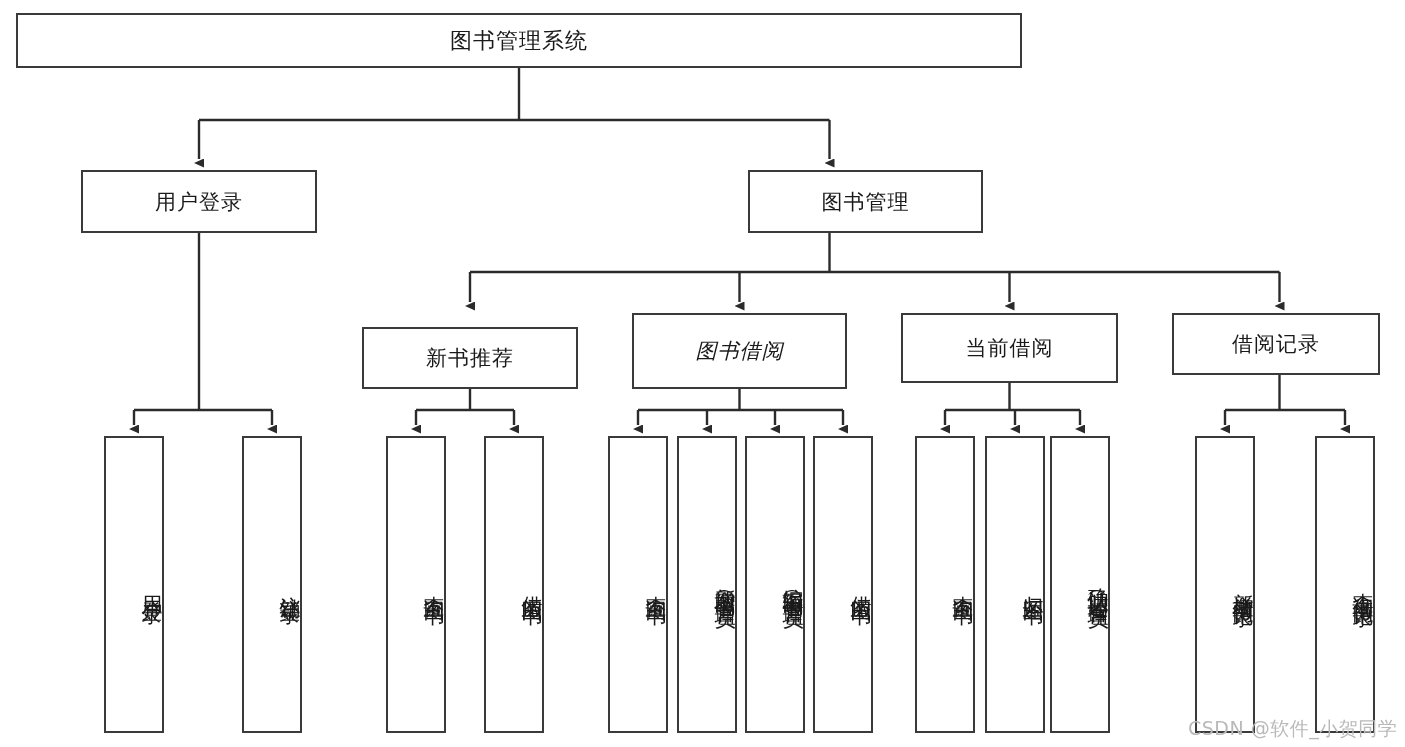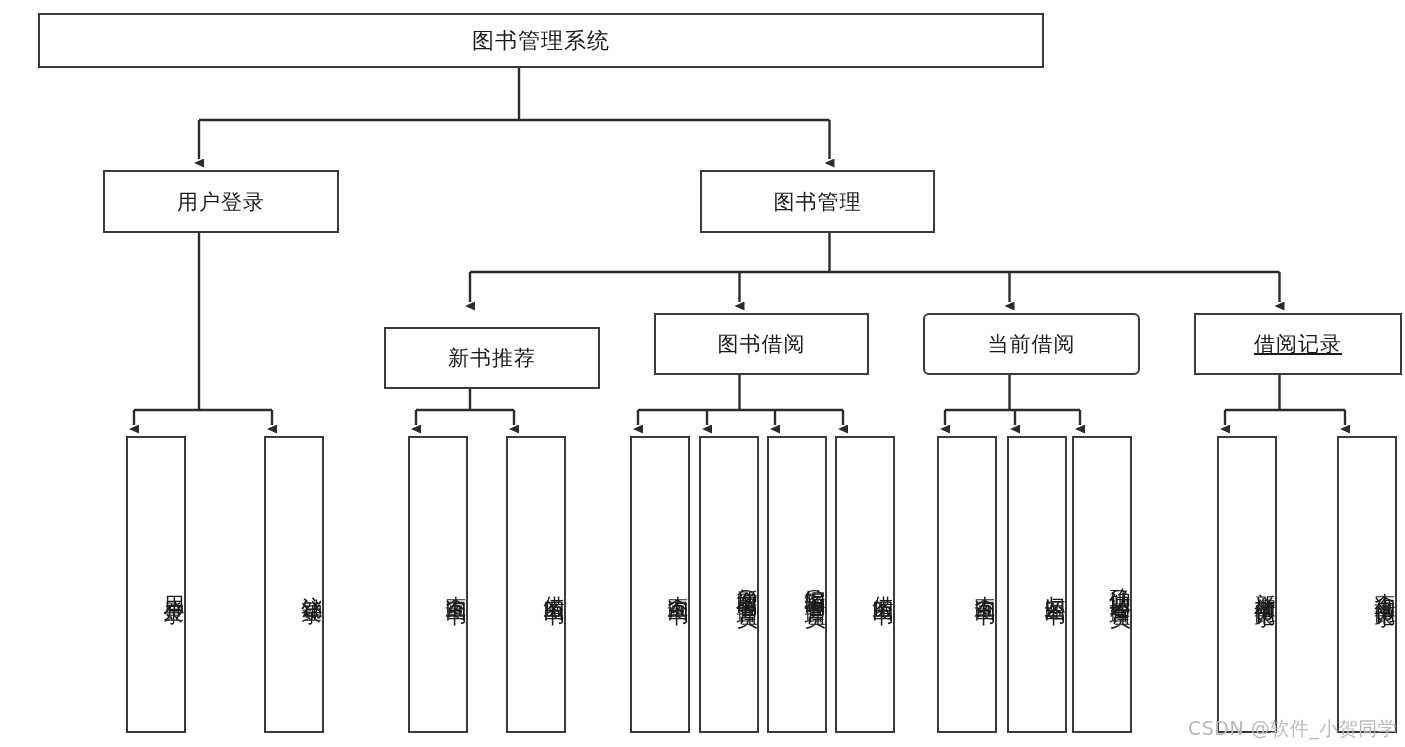--- a/index.html
+++ b/index.html
@@ -28,21 +28,20 @@
   }
   .node {
     position: absolute;
     box-sizing: border-box;
     background: #ffffff;
     border: 2px solid #3a3a3a;
     display: flex;
     align-items: center;
     justify-content: center;
     color: #1a1a1a;
-    margin-left: 22px;
   }
   .node.h {
     font-size: 21px;
     letter-spacing: 1px;
   }
   .node.root {
     font-size: 22px;
     letter-spacing: 1px;
   }
   .node.leaf {
@@ -118,34 +117,34 @@
       </g>
   </svg>
 
   <div class="node root" style="left: 16px; top: 13px; width: 1006px; height: 55px;">
     <span>图书管理系统</span>
   </div>
 
   <div class="node h" style="left: 81px; top: 170px; width: 236px; height: 63px;">
     <span>用户登录</span>
   </div>
-  <div class="node h" style="left: 678px; top: 170px; width: 235px; height: 63px;">
+  <div class="node h" style="left: 748px; top: 170px; width: 235px; height: 63px;">
     <span>图书管理</span>
   </div>
 
   <div class="node h" style="left: 362px; top: 327px; width: 216px; height: 62px;">
     <span>新书推荐</span>
   </div>
-  <div class="node h" style="left: 632px; top: 313px; width: 215px; height: 62px;">
+  <div class="node h" style="left: 632px; top: 313px; width: 215px; height: 76px; font-style: italic;">
     <span>图书借阅</span>
   </div>
-  <div class="node h" style="left: 901px; top: 313px; width: 217px; height: 62px; border-radius: 6px;">
+  <div class="node h" style="left: 901px; top: 313px; width: 217px; height: 70px;">
     <span>当前借阅</span>
   </div>
-  <div class="node h" style="left: 1172px; top: 313px; width: 208px; height: 62px; text-decoration: underline;">
+  <div class="node h" style="left: 1172px; top: 313px; width: 208px; height: 62px;">
     <span>借阅记录</span>
   </div>
 
   <div class="node leaf" style="left: 104px; top: 436px; width: 60px; height: 297px;">
     <span class="vtext">用户登录</span>
   </div>
   <div class="node leaf" style="left: 242px; top: 436px; width: 60px; height: 297px;">
     <span class="vtext">注销登录</span>
   </div>
   <div class="node leaf" style="left: 386px; top: 436px; width: 60px; height: 297px;">

